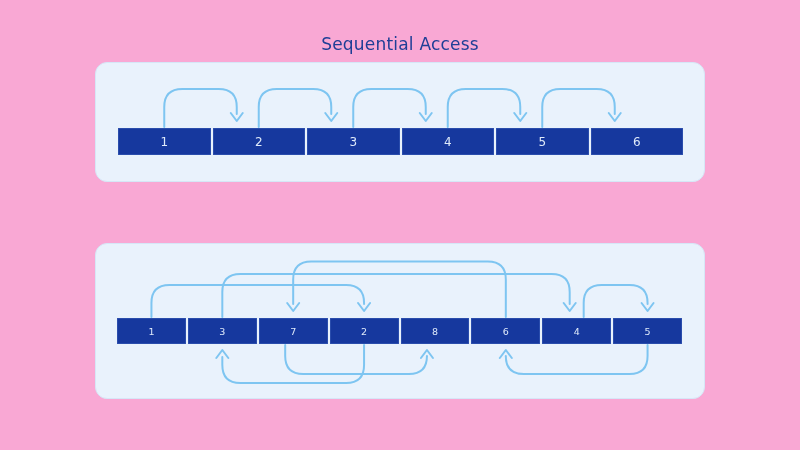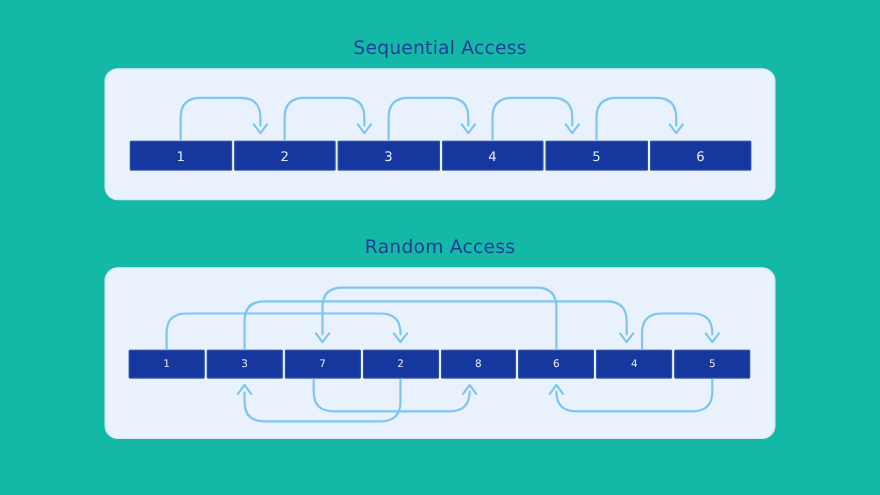--- a/index.html
+++ b/index.html
@@ -1,18 +1,18 @@
 <!DOCTYPE html>
 <html><head>
 <meta charset="utf-8">
 <style>
   html,body{margin:0;padding:0;background:#ffffff;}
   .canvas{
     position:relative;width:800px;height:450px;overflow:hidden;
-    font-family:"DejaVu Sans","Liberation Sans",sans-serif;background:#14b8a6;
+    font-family:"DejaVu Sans","Liberation Sans",sans-serif;background:#f9a8d4;
   }
   .title{
     position:absolute;left:0;width:800px;text-align:center;
     font-size:17px;font-weight:500;letter-spacing:0.2px;
   }
   .panel{
     position:absolute;left:95px;width:610px;border-radius:12px;
     box-sizing:border-box;border:1.5px solid #d6e7f7;background:#e9f2fc;
   }
   .panel.seq{top:62px;height:120px;}
@@ -34,21 +34,20 @@
     pointer-events:none;
   }
 </style>
 </head>
 <body>
 
 <div class="canvas">
   <div class="title" id="seq-title" style="top: 34px; color: rgb(30, 62, 150);">Sequential Access</div>
   <div class="panel seq"></div>
 
-  <div class="title" id="rand-title" style="top: 215px; color: rgb(30, 62, 150);">Random Access</div>
   <div class="panel rand"></div>
 
   <div class="row" id="seq-row">
       <div class="block" style="background: rgb(22, 56, 158); color: rgb(223, 234, 250);">1</div>
       <div class="block" style="background: rgb(22, 56, 158); color: rgb(223, 234, 250);">2</div>
       <div class="block" style="background: rgb(22, 56, 158); color: rgb(223, 234, 250);">3</div>
       <div class="block" style="background: rgb(22, 56, 158); color: rgb(223, 234, 250);">4</div>
       <div class="block" style="background: rgb(22, 56, 158); color: rgb(223, 234, 250);">5</div>
       <div class="block" style="background: rgb(22, 56, 158); color: rgb(223, 234, 250);">6</div>
     </div>

